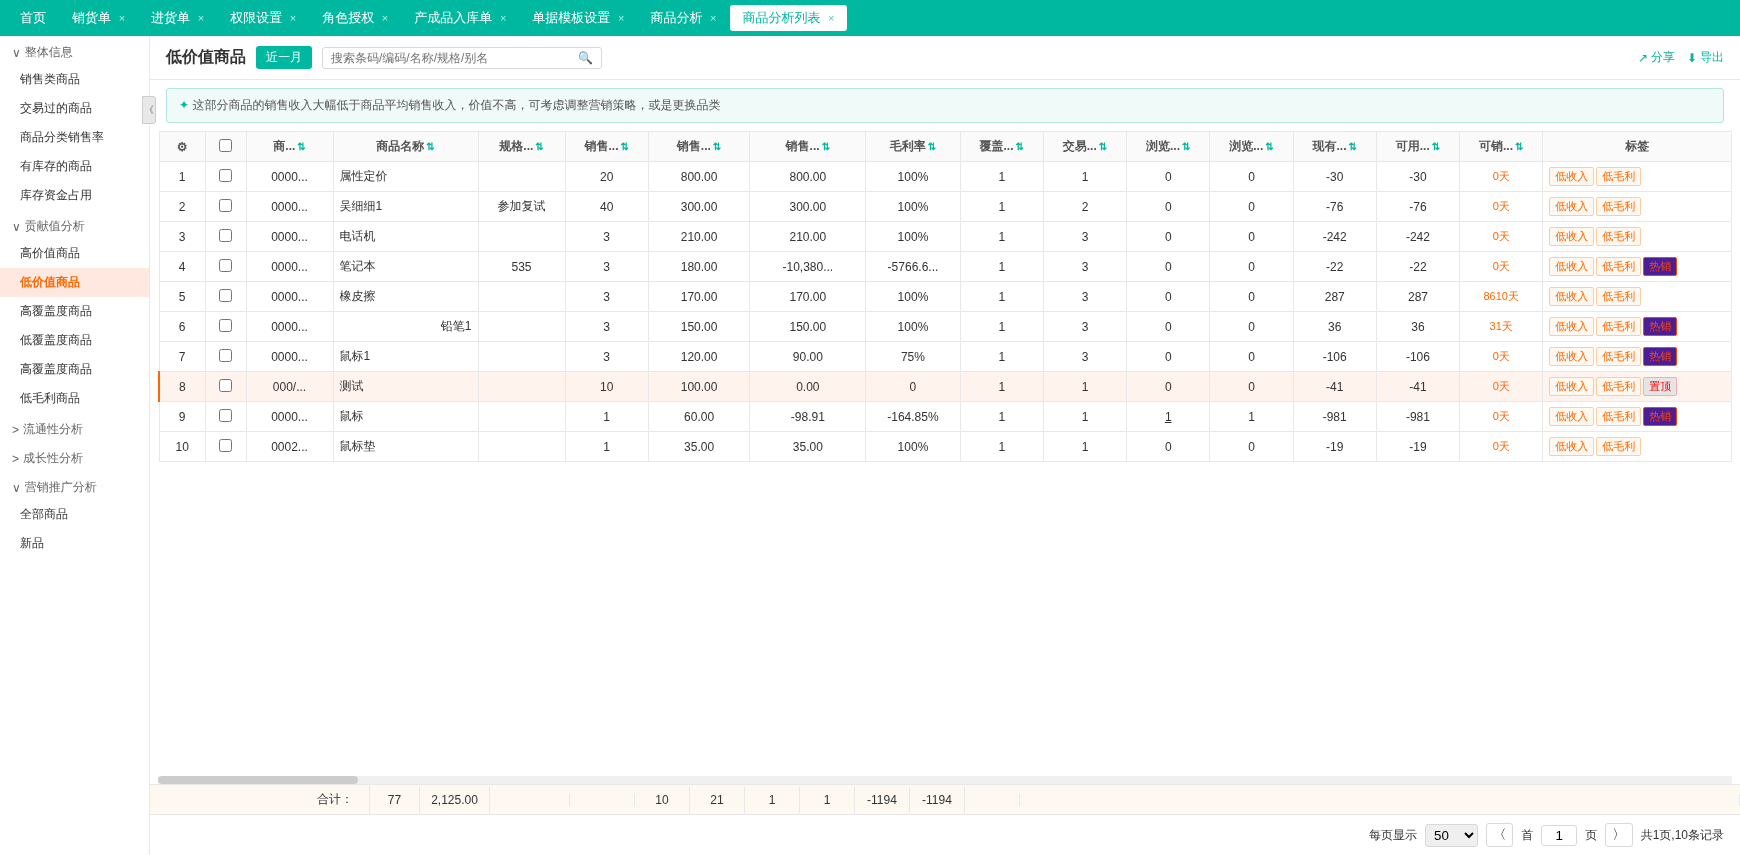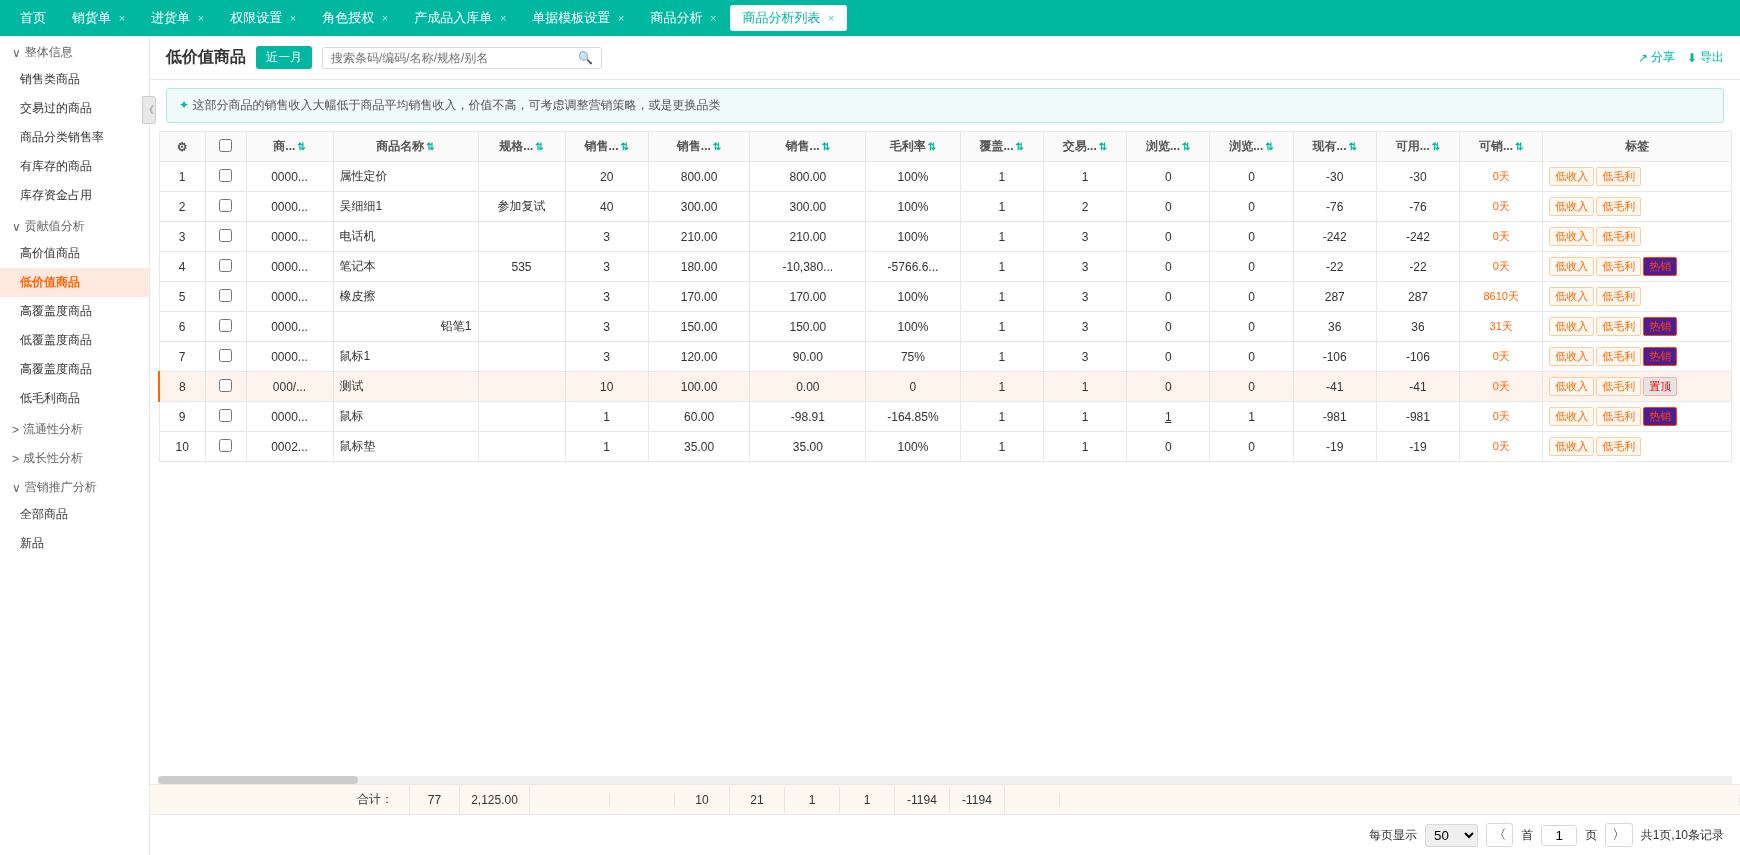--- a/index.html
+++ b/index.html
@@ -541,21 +541,21 @@
   </tr>
           </tbody>
       </table>
     </div>
 
     <div class="scrollbar-area">
       <div class="scrollbar-thumb"></div>
     </div>
 
     <div class="footer-row">
-      <div class="footer-cell" style="width:260px; text-align:right; padding-right:16px;">合计：</div>
+      <div class="footer-cell" style="width:220px; text-align:right; padding-right:16px;">合计：</div>
       <div class="footer-cell" style="width:50px;">77</div>
       <div class="footer-cell" style="width:70px;">2,125.00</div>
       <div class="footer-cell" style="width:80px;"></div>
       <div class="footer-cell" style="width:65px;"></div>
       <div class="footer-cell" style="width:55px;">10</div>
       <div class="footer-cell" style="width:55px;">21</div>
       <div class="footer-cell" style="width:55px;">1</div>
       <div class="footer-cell" style="width:55px;">1</div>
       <div class="footer-cell" style="width:55px;">-1194</div>
       <div class="footer-cell" style="width:55px;">-1194</div>

